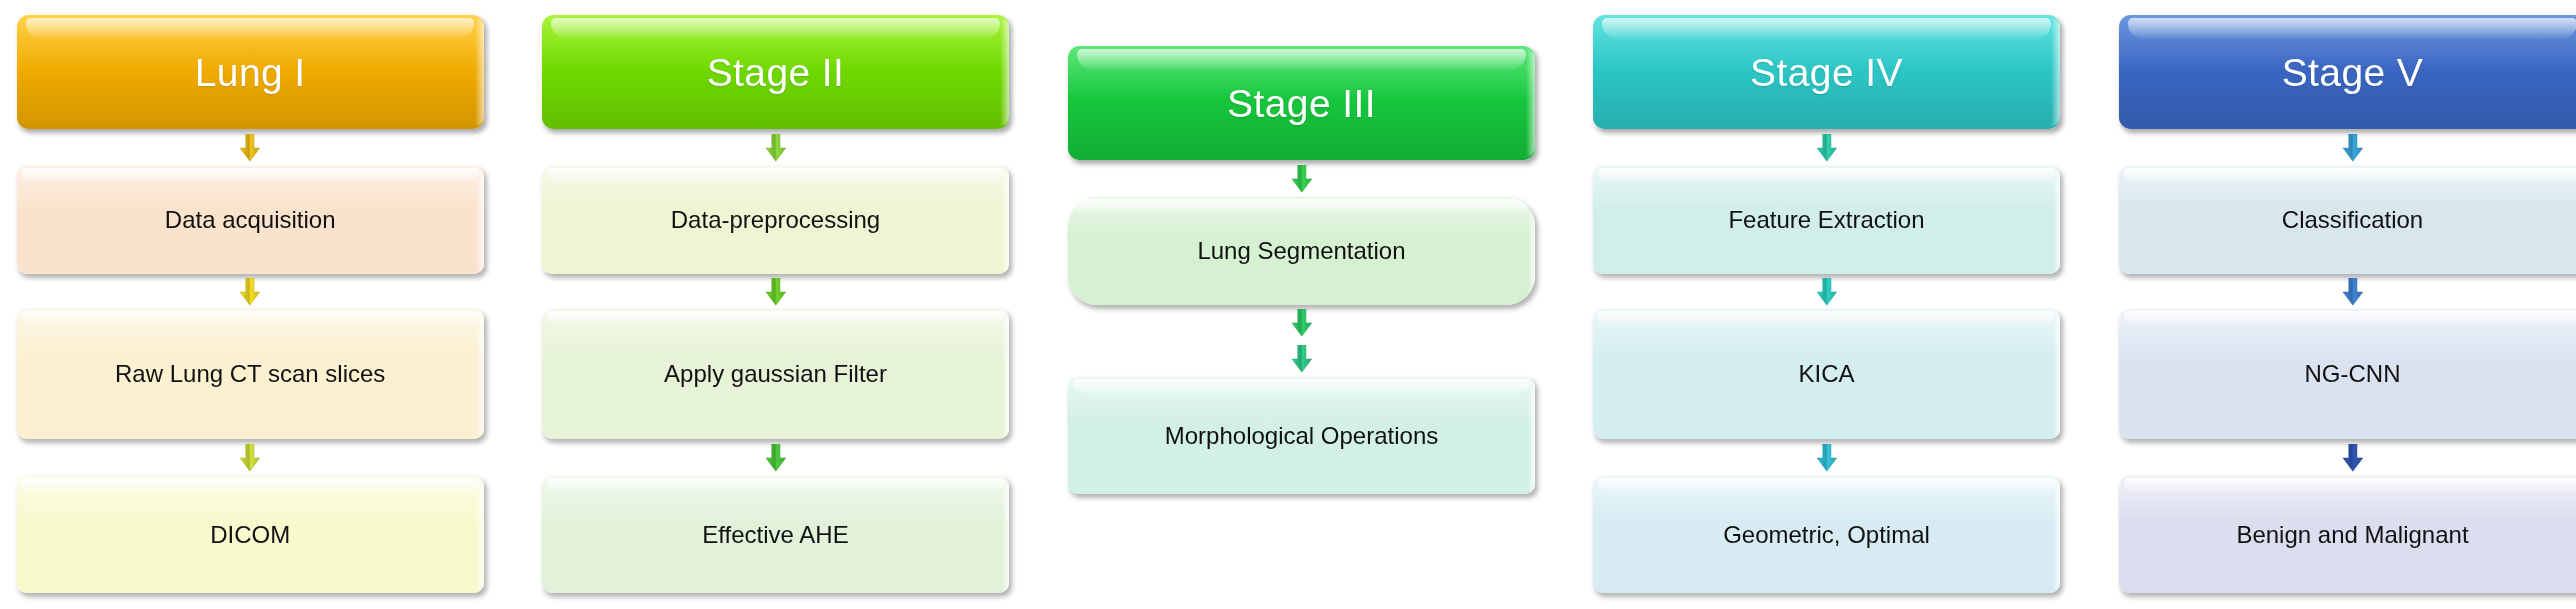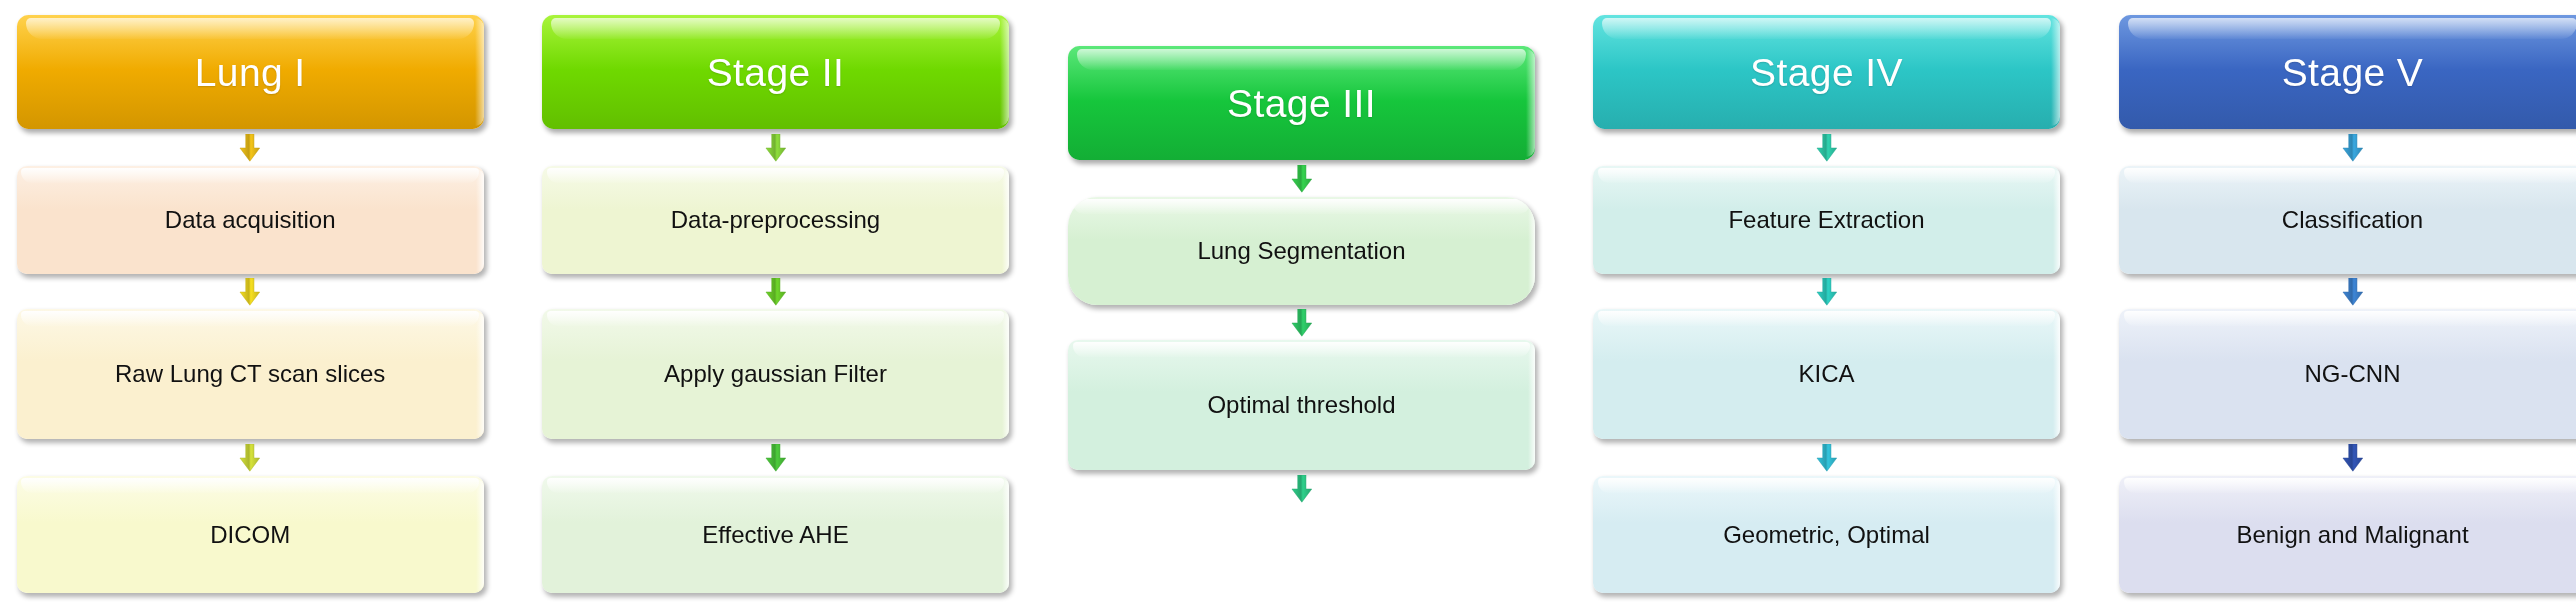--- a/index.html
+++ b/index.html
@@ -286,38 +286,38 @@
                 <stop offset="0%" stop-color="#2fd06a"></stop>
                 <stop offset="45%" stop-color="#26a655"></stop>
                 <stop offset="55%" stop-color="#2fd06a"></stop>
                 <stop offset="100%" stop-color="#26a655"></stop>
               </linearGradient>
             </defs>
             <path d="M8,0 L18,0 L18,17 L25,17 L13,33 L1,17 L8,17 Z" fill="url(#g26a6552fd06a)" stroke="#26a655" stroke-width="0.6"></path>
           </svg>
         </div>
       </div>
-      <div class="step-box" style="height: 130px; background: linear-gradient(rgb(232, 248, 238) 0%, rgb(211, 240, 222) 40%, rgb(211, 240, 222) 100%);">
-        <div class="step-label">Optimal threshold</div>
-      </div>
       <div class="arrow-slot" style="height: 37px;">
         <div class="arrow">
           <svg width="21.7" height="28" viewBox="0 0 26 34">
             <defs>
               <linearGradient id="g25a66f2ed08b" x1="0" y1="0" x2="1" y2="0">
                 <stop offset="0%" stop-color="#2ed08b"></stop>
                 <stop offset="45%" stop-color="#25a66f"></stop>
                 <stop offset="55%" stop-color="#2ed08b"></stop>
                 <stop offset="100%" stop-color="#25a66f"></stop>
               </linearGradient>
             </defs>
             <path d="M8,0 L18,0 L18,17 L25,17 L13,33 L1,17 L8,17 Z" fill="url(#g25a66f2ed08b)" stroke="#25a66f" stroke-width="0.6"></path>
           </svg>
         </div>
       </div>
+      <div class="step-box" style="height: 117px; background: linear-gradient(rgb(232, 248, 242) 0%, rgb(211, 240, 230) 40%, rgb(211, 240, 230) 100%);">
+        <div class="step-label">Morphological Operations</div>
+      </div>
     </div>
     <div class="column" style="left: 1593px; width: 467px;">
       <div class="stage-header" style="background: linear-gradient(rgb(99, 228, 224) 0%, rgb(44, 198, 198) 48%, rgb(39, 174, 174) 100%);">
         <div class="stage-header-label" style="color: rgb(255, 255, 255);">Stage IV</div>
       </div>
       <div class="arrow-slot" style="height: 37px;">
         <div class="arrow">
           <svg width="21.7" height="28" viewBox="0 0 26 34">
             <defs>
               <linearGradient id="g26a98d2fd3b0" x1="0" y1="0" x2="1" y2="0">

